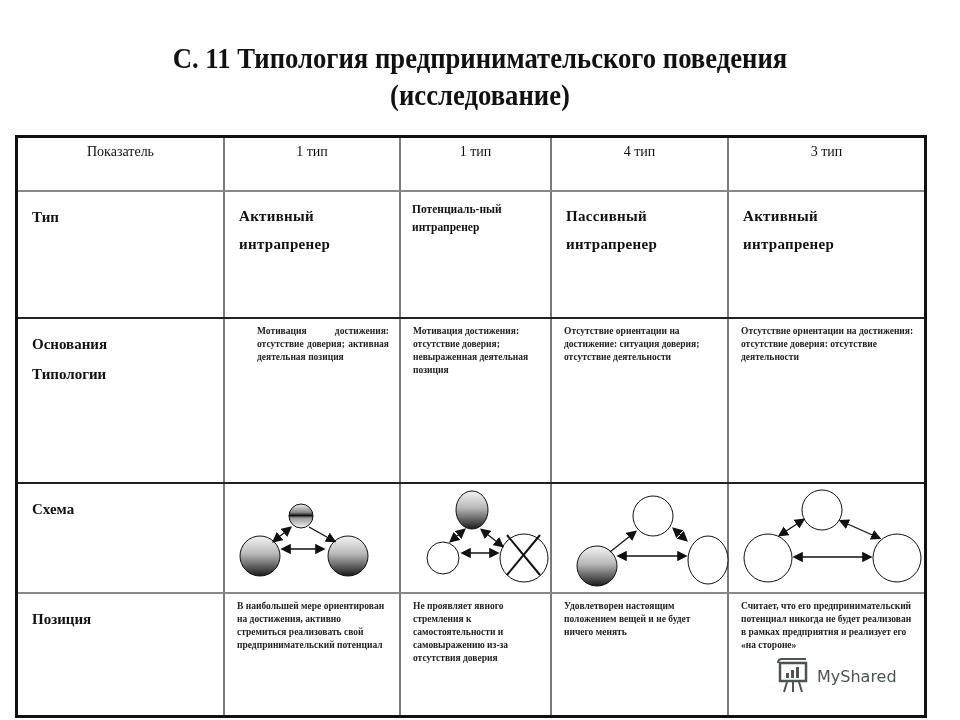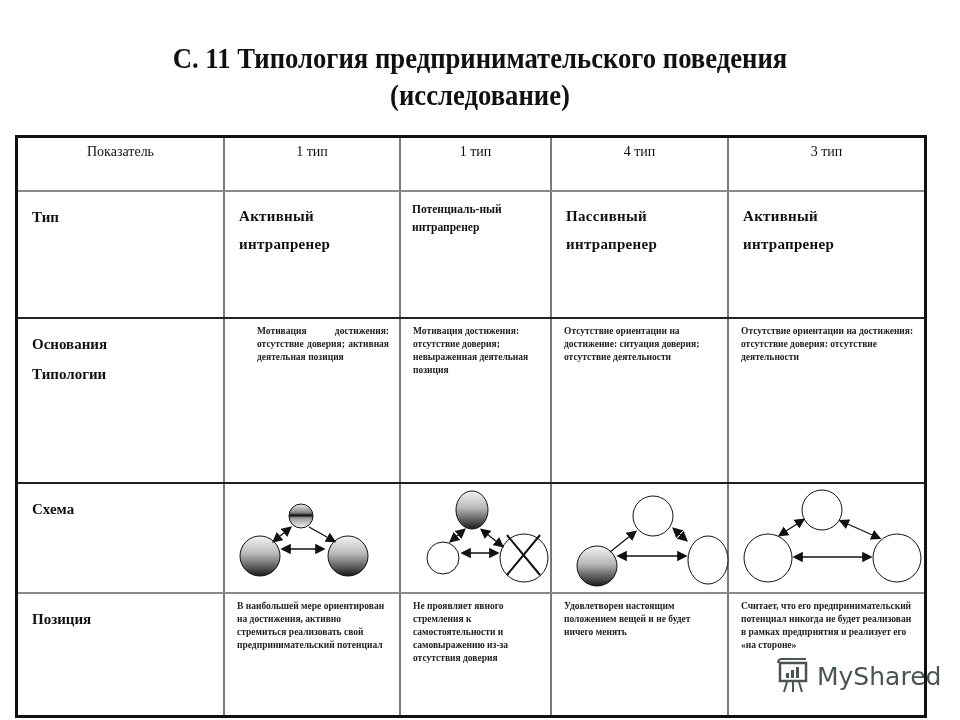--- a/index.html
+++ b/index.html
@@ -19,21 +19,21 @@
   .hline.gray { background: #888; height: 2px; }
   .hdr { text-align: center; font-weight: normal; font-size: 14px; padding-top: 6px; }
   .lbl { font-weight: bold; font-size: 15px; line-height: 30px; padding: 10px 0 8px 14px; }
   .big { font-weight: bold; font-size: 15px; line-height: 28px; padding: 10px 0 0 14px; letter-spacing: 0.3px; }
   .mid { font-weight: bold; font-size: 11.5px; line-height: 18px; padding: 8px 0 0 11px; }
   .sm { font-weight: bold; font-size: 9.5px; line-height: 13px; padding: 6px 10px 0 12px; color: #222; }
   .sm.justify { text-align: justify; text-align-last: left; padding-left: 32px; }
   svg.schema { position: absolute; left: 0; top: 0; }
   .watermark {
     position: absolute; left: 775px; top: 658px; display: flex; align-items: center; gap: 6px;
-    color: #4a5550; font-family: "DejaVu Sans", sans-serif; font-size: 25px;
+    color: #4a5550; font-family: "DejaVu Sans", sans-serif; font-size: 16px;
   }
 </style>
 </head>
 <body>
 
 <div class="title">
   <div>С. 11 Типология предпринимательского поведения</div>
   <div>(исследование)</div>
 </div>
 

